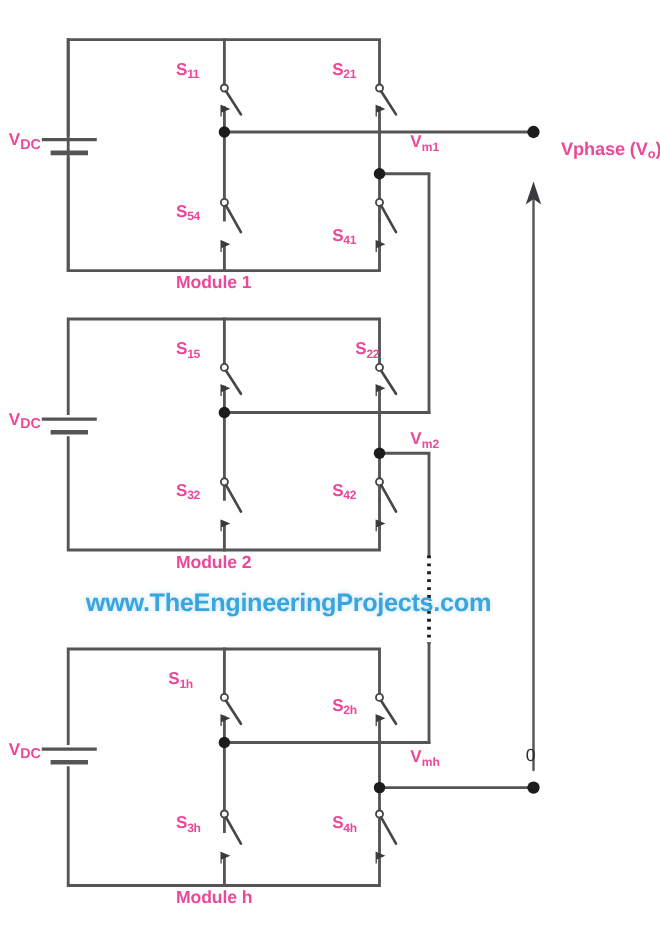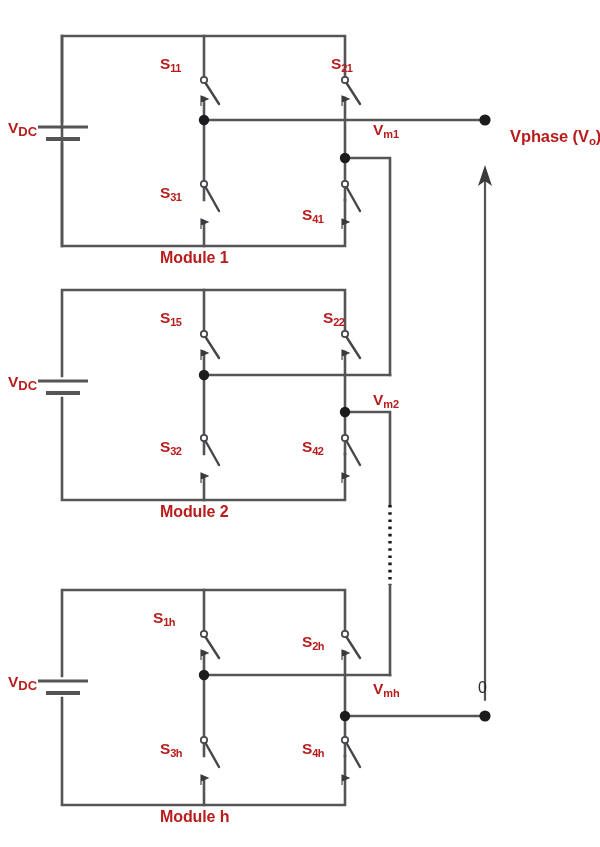--- a/index.html
+++ b/index.html
@@ -71,21 +71,21 @@
   .batt-short {
     stroke: #555558;
     stroke-width: 4.2;
   }
   .arrowhead {
     fill: #3a3a3e;
   }
 
   .lbl {
     position: absolute;
-    color: #b91c1c;
+    color: #ec4899;
     font-family: "Liberation Sans", sans-serif;
     white-space: nowrap;
     line-height: 1;
     user-select: none;
   }
   .lbl-switch {
     font-size: 15.5px;
     font-weight: 700;
     letter-spacing: -0.2px;
   }
@@ -300,23 +300,23 @@
       <line class="wire-thin" x1="485" y1="700" x2="485" y2="180"></line>
       <path class="arrowhead" d="M485,165 L492,186 L485,181 L478,186 Z"></path>
     </g>
 
   </svg>
 
   <div class="lbl lbl-vdc" style="left:8px; top:120px;"><span>V</span><sub>DC</sub></div>
 
   <div class="lbl lbl-switch" style="left:160px; top:56px;"><span>S</span><sub>11</sub></div>
 
-  <div class="lbl lbl-switch" style="left:302px; top:56px;margin-left:29px;"><span>S</span><sub>21</sub></div>
-
-  <div class="lbl lbl-switch" style="left:160px; top:185px;"><span>S</span><sub>31</sub></div>
+  <div class="lbl lbl-switch" style="left:302px; top:56px;"><span>S</span><sub>21</sub></div>
+
+  <div class="lbl lbl-switch" style="left:160px; top:185px;"><span>S</span><sub>54</sub></div>
 
   <div class="lbl lbl-switch" style="left:302px; top:185px;margin-top:22px;"><span>S</span><sub>41</sub></div>
 
   <div class="lbl lbl-module" style="left:160px; top:250px;">Module 1</div>
 
   <div class="lbl lbl-vm" style="left:373px; top:122px;"><span>V</span><sub>m1</sub></div>
 
   <div class="lbl lbl-vdc" style="left:8px; top:374px;"><span>V</span><sub>DC</sub></div>
 
   <div class="lbl lbl-switch" style="left:160px; top:310px;"><span>S</span><sub>15</sub></div>
@@ -342,14 +342,15 @@
   <div class="lbl lbl-switch" style="left:302px; top:741px;"><span>S</span><sub>4h</sub></div>
 
   <div class="lbl lbl-module" style="left:160px; top:809px;">Module h</div>
 
   <div class="lbl lbl-vm" style="left:373px; top:681px;"><span>V</span><sub>mh</sub></div>
 
   <div class="lbl lbl-vphase" style="left:478px; top:128px;margin-left:32px;"><span>Vphase (V</span><sub>o</sub><span>)</span></div>
 
   <div class="lbl lbl-zero" style="left:478px; top:680px;">0</div>
 
+  <div class="watermark" style="left:78px; top:534px;">www.TheEngineeringProjects.com</div>
 
 </div>
 
 </body></html>

